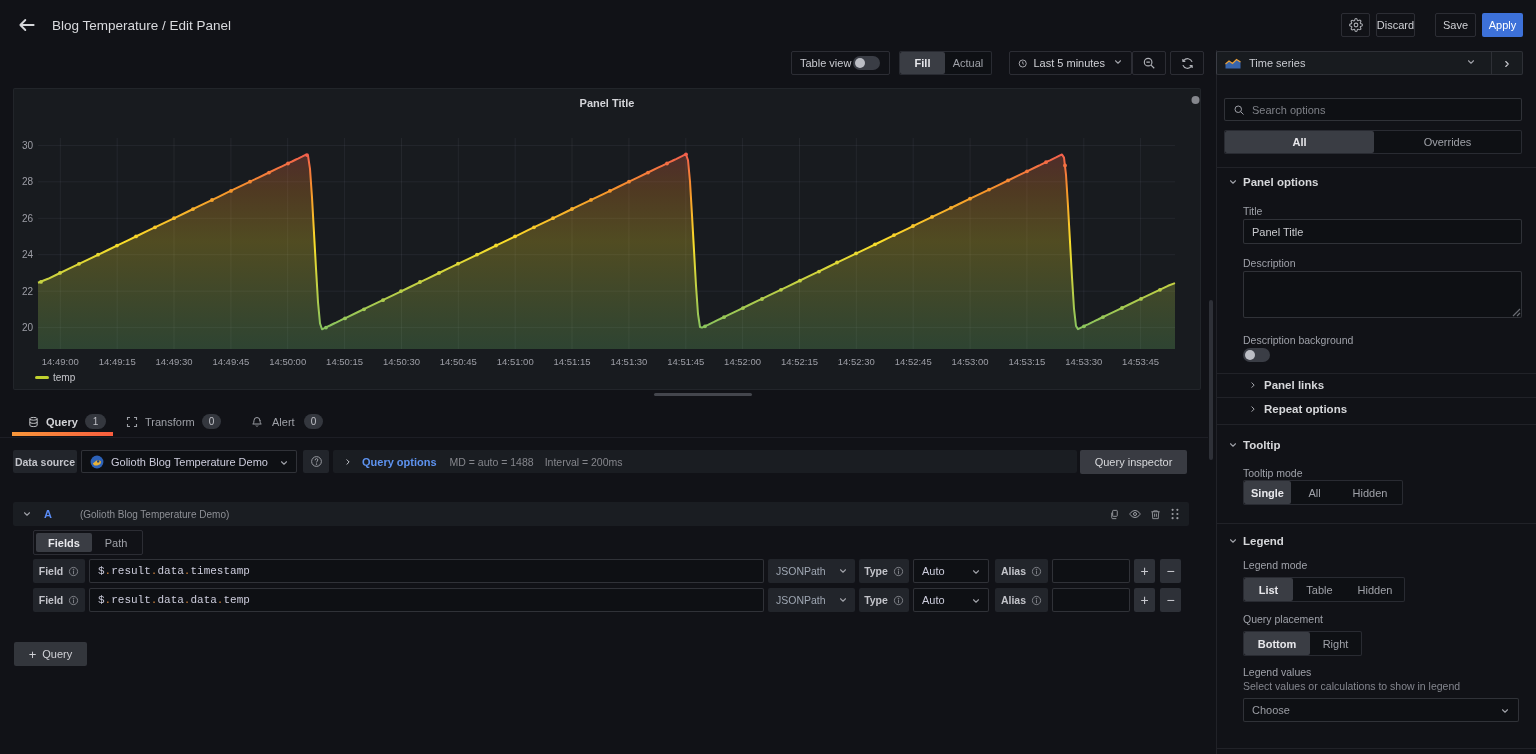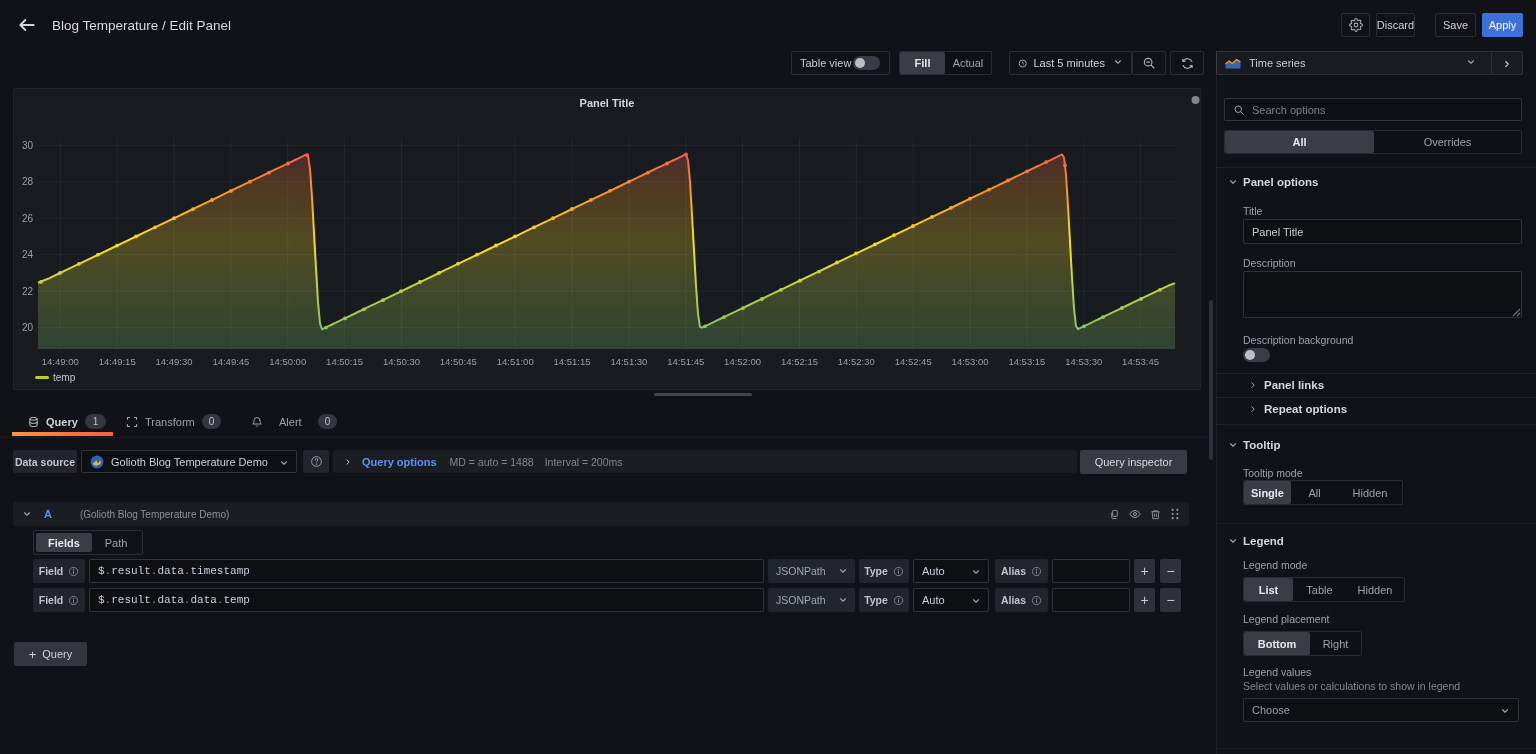--- a/index.html
+++ b/index.html
@@ -233,21 +233,21 @@
     <span style="background:#34373e;border-radius:9px;padding:2px 8px;font-size:10px;color:#c0c1c7">1</span>
   </div>
 <div class="abs" style="left:12px;top:432px;width:101px;height:4px;background:linear-gradient(90deg,#f8973a,#fa5d3e)"></div>
 <div class="abs" style="left:126px;top:414px;display:flex;align-items:center;gap:7px;color:#9ea0a7">
     <svg width="12" height="12" viewBox="0 0 24 24" fill="none" stroke="#9ea0a7" stroke-width="2.2">
       <path d="M8 3H3v5M16 3h5v5M8 21H3v-5M16 21h5v-5"></path>
     </svg>
     <span style="font-weight:500">Transform</span>
     <span style="background:#34373e;border-radius:9px;padding:2px 7px;font-size:10px;color:#c0c1c7">0</span>
   </div>
-<div class="abs" style="left:251px;top:414px;display:flex;align-items:center;gap:16px;color:#9ea0a7">
+<div class="abs" style="left:251px;top:414px;display:flex;align-items:center;gap:9px;color:#9ea0a7">
     <svg width="12" height="12" viewBox="0 0 24 24" fill="none" stroke="#9ea0a7" stroke-width="2">
       <path d="M18 9a6 6 0 1 0-12 0c0 6-2.5 7-2.5 7h17S18 15 18 9M10.3 20a2 2 0 0 0 3.4 0" stroke-linecap="round" stroke-linejoin="round"></path>
     </svg>
     <span style="font-weight:500">Alert</span>
     <span style="background:#34373e;border-radius:9px;padding:2px 7px;font-size:10px;color:#c0c1c7">0</span>
   </div>
 <div class="abs" style="left:0;top:437px;width:1208px;height:1px;background:rgba(204,204,220,0.07)"></div>
 <div class="lbl" style="left:13px;top:450px;width:64px;height:23px">Data source</div>
 <div class="inp" style="left:81px;top:450px;width:216px;height:23px;gap:7px">
     <svg width="14" height="14" viewBox="0 0 24 24">
@@ -432,21 +432,21 @@
 <span class="abs" style="left:1228px;top:536px"><svg width="10" height="10" viewBox="0 0 24 24" fill="none" stroke="#9fa1a8" stroke-width="2.6" stroke-linecap="round" stroke-linejoin="round">
       <path d="M6 9l6 6 6-6"></path>
     </svg></span>
 <div class="sechdr" style="left:1243px;top:535px">Legend</div>
 <div class="seclbl" style="left:1243px;top:559px">Legend mode</div>
 <div class="radio" style="left:1243px;top:577px;width:162px">
 <span class="opt on" style="width:49px">List</span>
     <span class="opt" style="width:53px">Table</span>
     <span class="opt" style="flex:1">Hidden</span>
   </div>
-<div class="seclbl" style="left:1243px;top:613px">Legend placement</div>
+<div class="seclbl" style="left:1243px;top:613px">Query placement</div>
 <div class="radio" style="left:1243px;top:631px;width:119px">
 <span class="opt on" style="width:66px">Bottom</span>
     <span class="opt" style="flex:1">Right</span>
   </div>
 <div class="seclbl" style="left:1243px;top:666px">Legend values</div>
 <div class="abs" style="left:1243px;top:680px;color:#84868e;font-size:10.5px">Select values or calculations to show in legend</div>
 <div class="inp" style="left:1243px;top:698px;width:276px;height:24px;color:#9b9da4">Choose<span style="position:absolute;right:8px;top:7px"><svg width="10" height="10" viewBox="0 0 24 24" fill="none" stroke="#9fa1a8" stroke-width="2.6" stroke-linecap="round" stroke-linejoin="round">
         <path d="M6 9l6 6 6-6"></path>
       </svg></span></div>
 <div class="divider" style="top:748px"></div>

